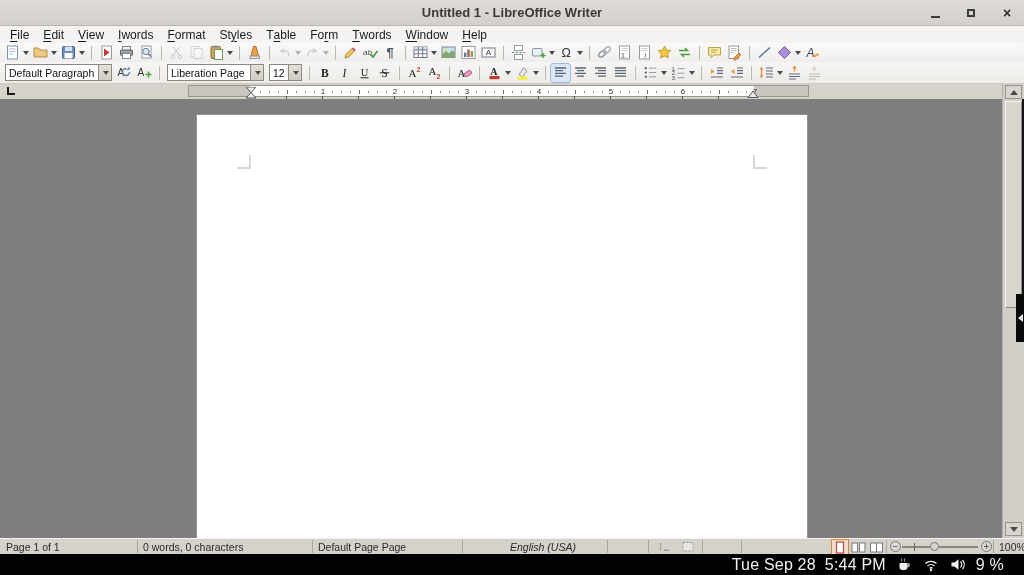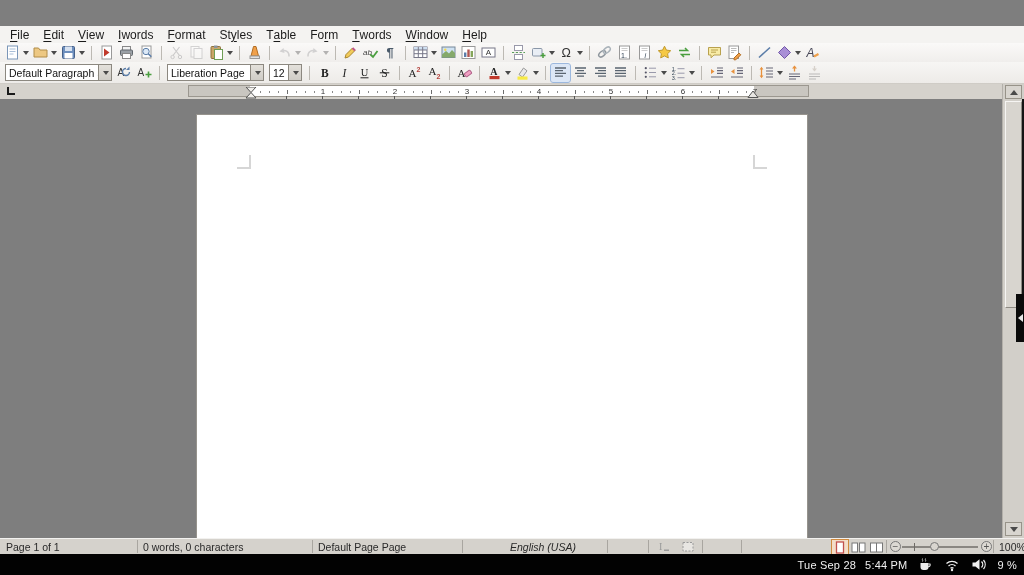--- a/index.html
+++ b/index.html
@@ -91,30 +91,44 @@
   .viewbtn { position:absolute; top:1px; width:16px; height:14px; display:flex; align-items:center; justify-content:center; }
   #zoomout,#zoomin { position:absolute; top:2px; width:11px; height:11px; border:1px solid #777;
     border-radius:50%; font-size:10px; line-height:9px; text-align:center; color:#555; background:#dcd9d3; }
   #ztrack { position:absolute; top:7px; left:902px; width:76px; height:2px; background:#8a8782; }
   #ztick { position:absolute; top:4px; left:914px; width:1px; height:8px; background:#6e6b66; }
   #zthumb { position:absolute; top:3px; left:930px; width:9px; height:9px; background:#d8d5cf;
     border:1px solid #777; border-radius:50%; }
 
   
   #taskbar { position:absolute; left:0; top:554px; width:1024px; height:21px; background:#020202;
-    display:flex; align-items:center; justify-content:flex-end; gap:9px; padding-right:7px;
-    color:#f0f0f0; font-size:11px; }
+    display:flex; align-items:center; justify-content:flex-end; gap:9px; padding-right:20px;
+    color:#f0f0f0; font-size:16px; }
   #taskbar .tbtxt { letter-spacing:.2px; }
   .tkicon { width:18px; height:17px; display:inline-block; }
 </style>
 </head>
 <body>
 
 <div id="screen">
 
+  <div id="titlebar">
+    <span id="title">Untitled 1 - LibreOffice Writer</span>
+    <div id="winbtns">
+      <div class="wbtn">
+          <div class="glyph-min"></div>
+        </div>
+      <div class="wbtn">
+          <div class="glyph-max"></div>
+        </div>
+      <div class="wbtn">
+          <div class="glyph-close">×</div>
+        </div>
+    </div>
+  </div>
 
   <div id="menubar">
       <div class="mitem">
         <span></span>
         <span class="mn">F</span>
         <span>ile</span>
       </div>
       <div class="mitem">
         <span></span>
         <span class="mn">E</span>

